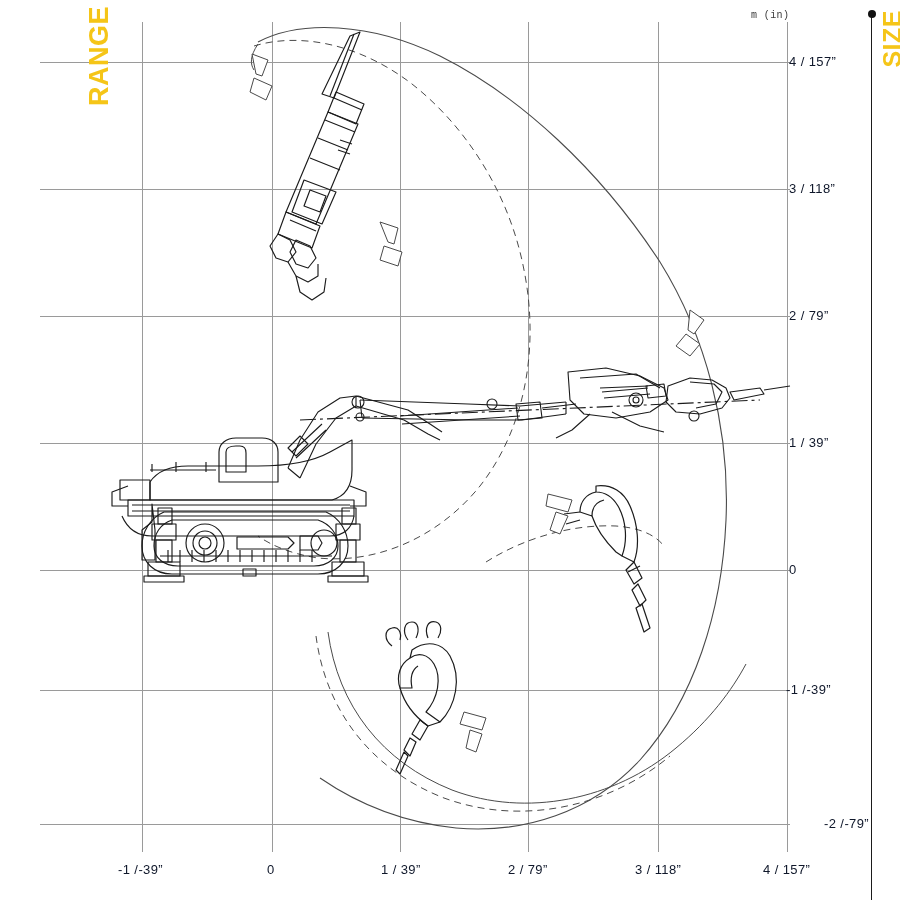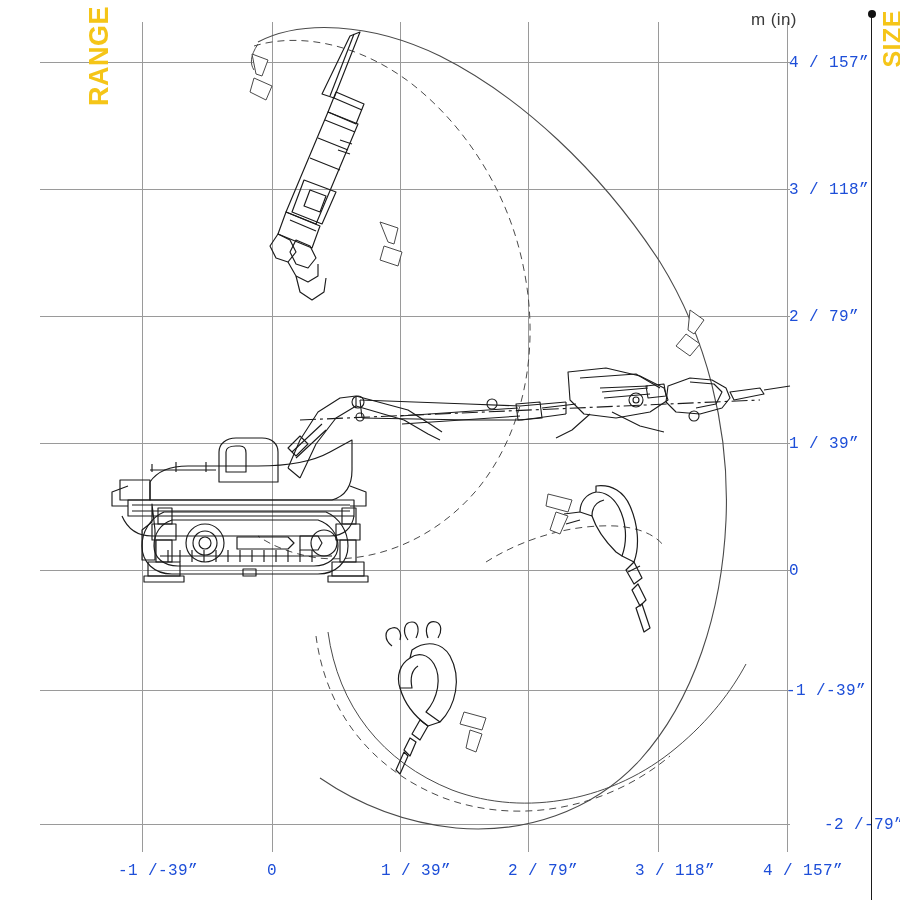--- a/index.html
+++ b/index.html
@@ -28,29 +28,29 @@
 
   
   .divider{position:absolute;background:#1b1b1b;}
   #right-divider{left:871px;top:14px;width:1.4px;height:886px;}
   .dot{position:absolute;width:8px;height:8px;border-radius:50%;background:#111;}
   #divider-dot{left:868px;top:10px;}
 
   
   .axis-text{
     position:absolute;
-    font-size:16px;
-    color:#1d4ed8;
+    font-size:13px;
+    color:#0f172a;
     white-space:nowrap;
-    font-family:Liberation Mono, monospace;
+    font-family:Liberation Sans, sans-serif;
     letter-spacing:.4px;
   }
   .axis-unit{
-    position:absolute;font-size:17px;color:#3a3a3a;white-space:nowrap;
-    font-family:Liberation Sans, sans-serif;letter-spacing:.4px;
+    position:absolute;font-size:10px;color:#3a3a3a;white-space:nowrap;
+    font-family:Liberation Mono, monospace;letter-spacing:.4px;
   }
   svg{position:absolute;left:0;top:0;}
   #grid-svg{pointer-events:none;}
   #draw-svg{pointer-events:none;}
 </style>
 </head>
 <body>
 
 <div id="stage">
 

